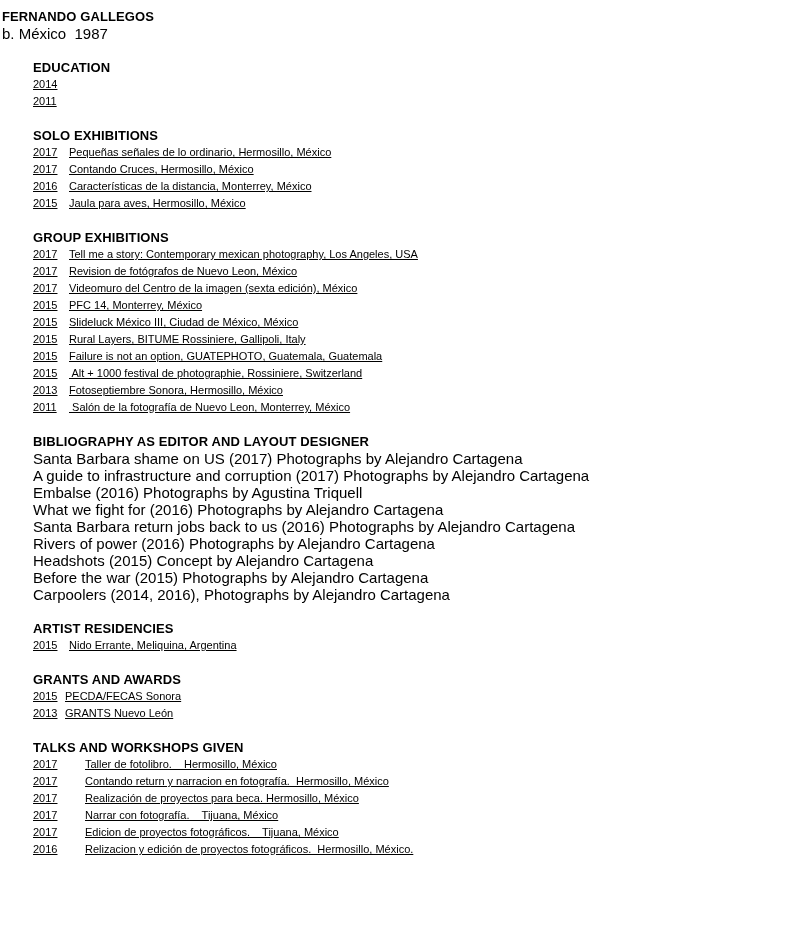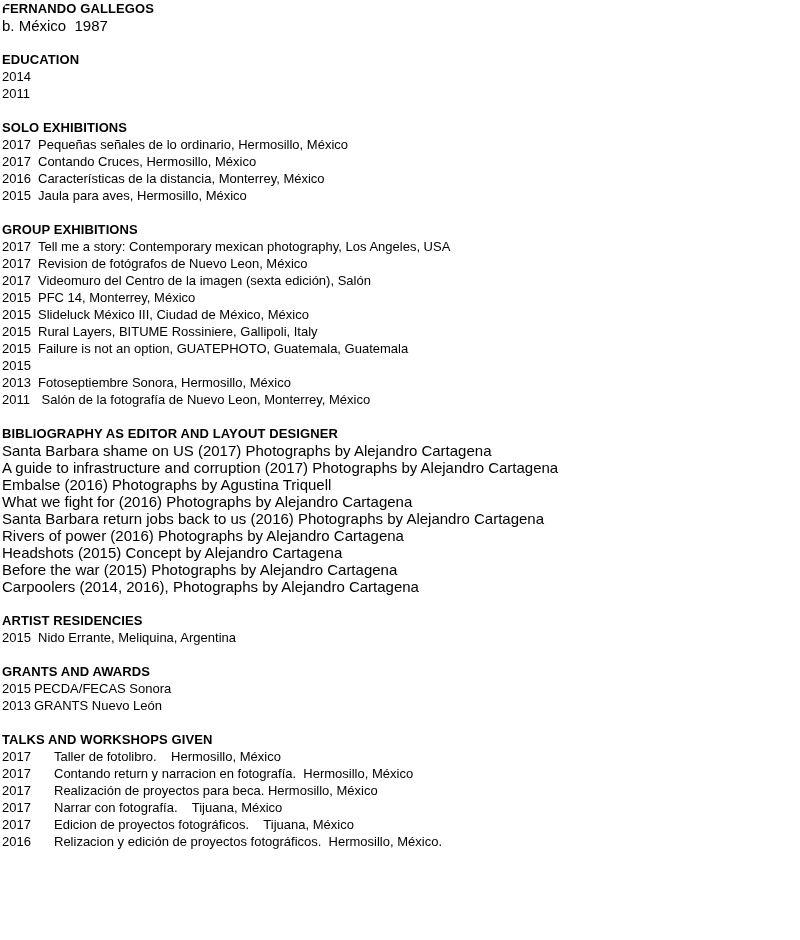--- a/index.html
+++ b/index.html
@@ -11,51 +11,53 @@
     width: 800px;
     height: 940px;
     font-family: "Liberation Sans", sans-serif;
     color: #000000;
     -webkit-font-smoothing: antialiased;
   }
   .page {
     width: 800px;
     height: 940px;
     box-sizing: border-box;
-    padding: 0px 0 0 2px;
+    padding: 8px 0 0 2px;
     overflow: hidden;
     border-radius: 17px;
   }
   .cv-name {
     font-size: 13px;
     font-weight: bold;
     line-height: 17px;
     letter-spacing: 0.1px;
     white-space: pre;
   }
   .cv-line {
     font-size: 15px;
     line-height: 17px;
     white-space: pre;
   }
   .section {
     margin-top: 17px;
+    margin-left: 31px;
   }
   .section-head {
     font-size: 13px;
     font-weight: bold;
     line-height: 17px;
     letter-spacing: 0.1px;
     white-space: pre;
   }
   .entry {
-    font-size: 13px;
+    font-size: 11px;
     line-height: 17px;
     white-space: pre;
     display: flex;
+    text-decoration: underline;
   }
   .entry .yr {
     display: inline-block;
     flex: 0 0 auto;
     white-space: pre;
   }
   .entry .txt {
     white-space: pre;
   }
   
@@ -79,26 +81,26 @@
         <div class="section-head">SOLO EXHIBITIONS</div>
         <div class="entry col-std"><span class="yr">2017</span><span class="txt">Pequeñas señales de lo ordinario, Hermosillo, México</span></div>
         <div class="entry col-std"><span class="yr">2017</span><span class="txt">Contando Cruces, Hermosillo, México</span></div>
         <div class="entry col-std"><span class="yr">2016</span><span class="txt">Características de la distancia, Monterrey, México</span></div>
         <div class="entry col-std"><span class="yr">2015</span><span class="txt">Jaula para aves, Hermosillo, México</span></div>
       </div>
       <div class="section">
         <div class="section-head">GROUP EXHIBITIONS</div>
         <div class="entry col-std"><span class="yr">2017</span><span class="txt">Tell me a story: Contemporary mexican photography, Los Angeles, USA</span></div>
         <div class="entry col-std"><span class="yr">2017</span><span class="txt">Revision de fotógrafos de Nuevo Leon, México</span></div>
-        <div class="entry col-std"><span class="yr">2017</span><span class="txt">Videomuro del Centro de la imagen (sexta edición), Salón</span></div>
+        <div class="entry col-std"><span class="yr">2017</span><span class="txt">Videomuro del Centro de la imagen (sexta edición), México</span></div>
         <div class="entry col-std"><span class="yr">2015</span><span class="txt">PFC 14, Monterrey, México</span></div>
         <div class="entry col-std"><span class="yr">2015</span><span class="txt">Slideluck México III, Ciudad de México, México</span></div>
         <div class="entry col-std"><span class="yr">2015</span><span class="txt">Rural Layers, BITUME Rossiniere, Gallipoli, Italy</span></div>
         <div class="entry col-std"><span class="yr">2015</span><span class="txt">Failure is not an option, GUATEPHOTO, Guatemala, Guatemala</span></div>
-        <div class="entry col-std"><span class="yr">2015</span></div>
+        <div class="entry col-std"><span class="yr">2015</span><span class="txt"> Alt + 1000 festival de photographie, Rossiniere, Switzerland</span></div>
         <div class="entry col-std"><span class="yr">2013</span><span class="txt">Fotoseptiembre Sonora, Hermosillo, México</span></div>
         <div class="entry col-std"><span class="yr">2011</span><span class="txt"> Salón de la fotografía de Nuevo Leon, Monterrey, México</span></div>
       </div>
       <div class="section">
         <div class="section-head">BIBLIOGRAPHY AS EDITOR AND LAYOUT DESIGNER</div>
         <div class="cv-line">Santa Barbara shame on US (2017) Photographs by Alejandro Cartagena</div>
         <div class="cv-line">A guide to infrastructure and corruption (2017) Photographs by Alejandro Cartagena</div>
         <div class="cv-line">Embalse (2016) Photographs by Agustina Triquell</div>
         <div class="cv-line">What we fight for (2016) Photographs by Alejandro Cartagena</div>
         <div class="cv-line">Santa Barbara return jobs back to us (2016) Photographs by Alejandro Cartagena</div>

